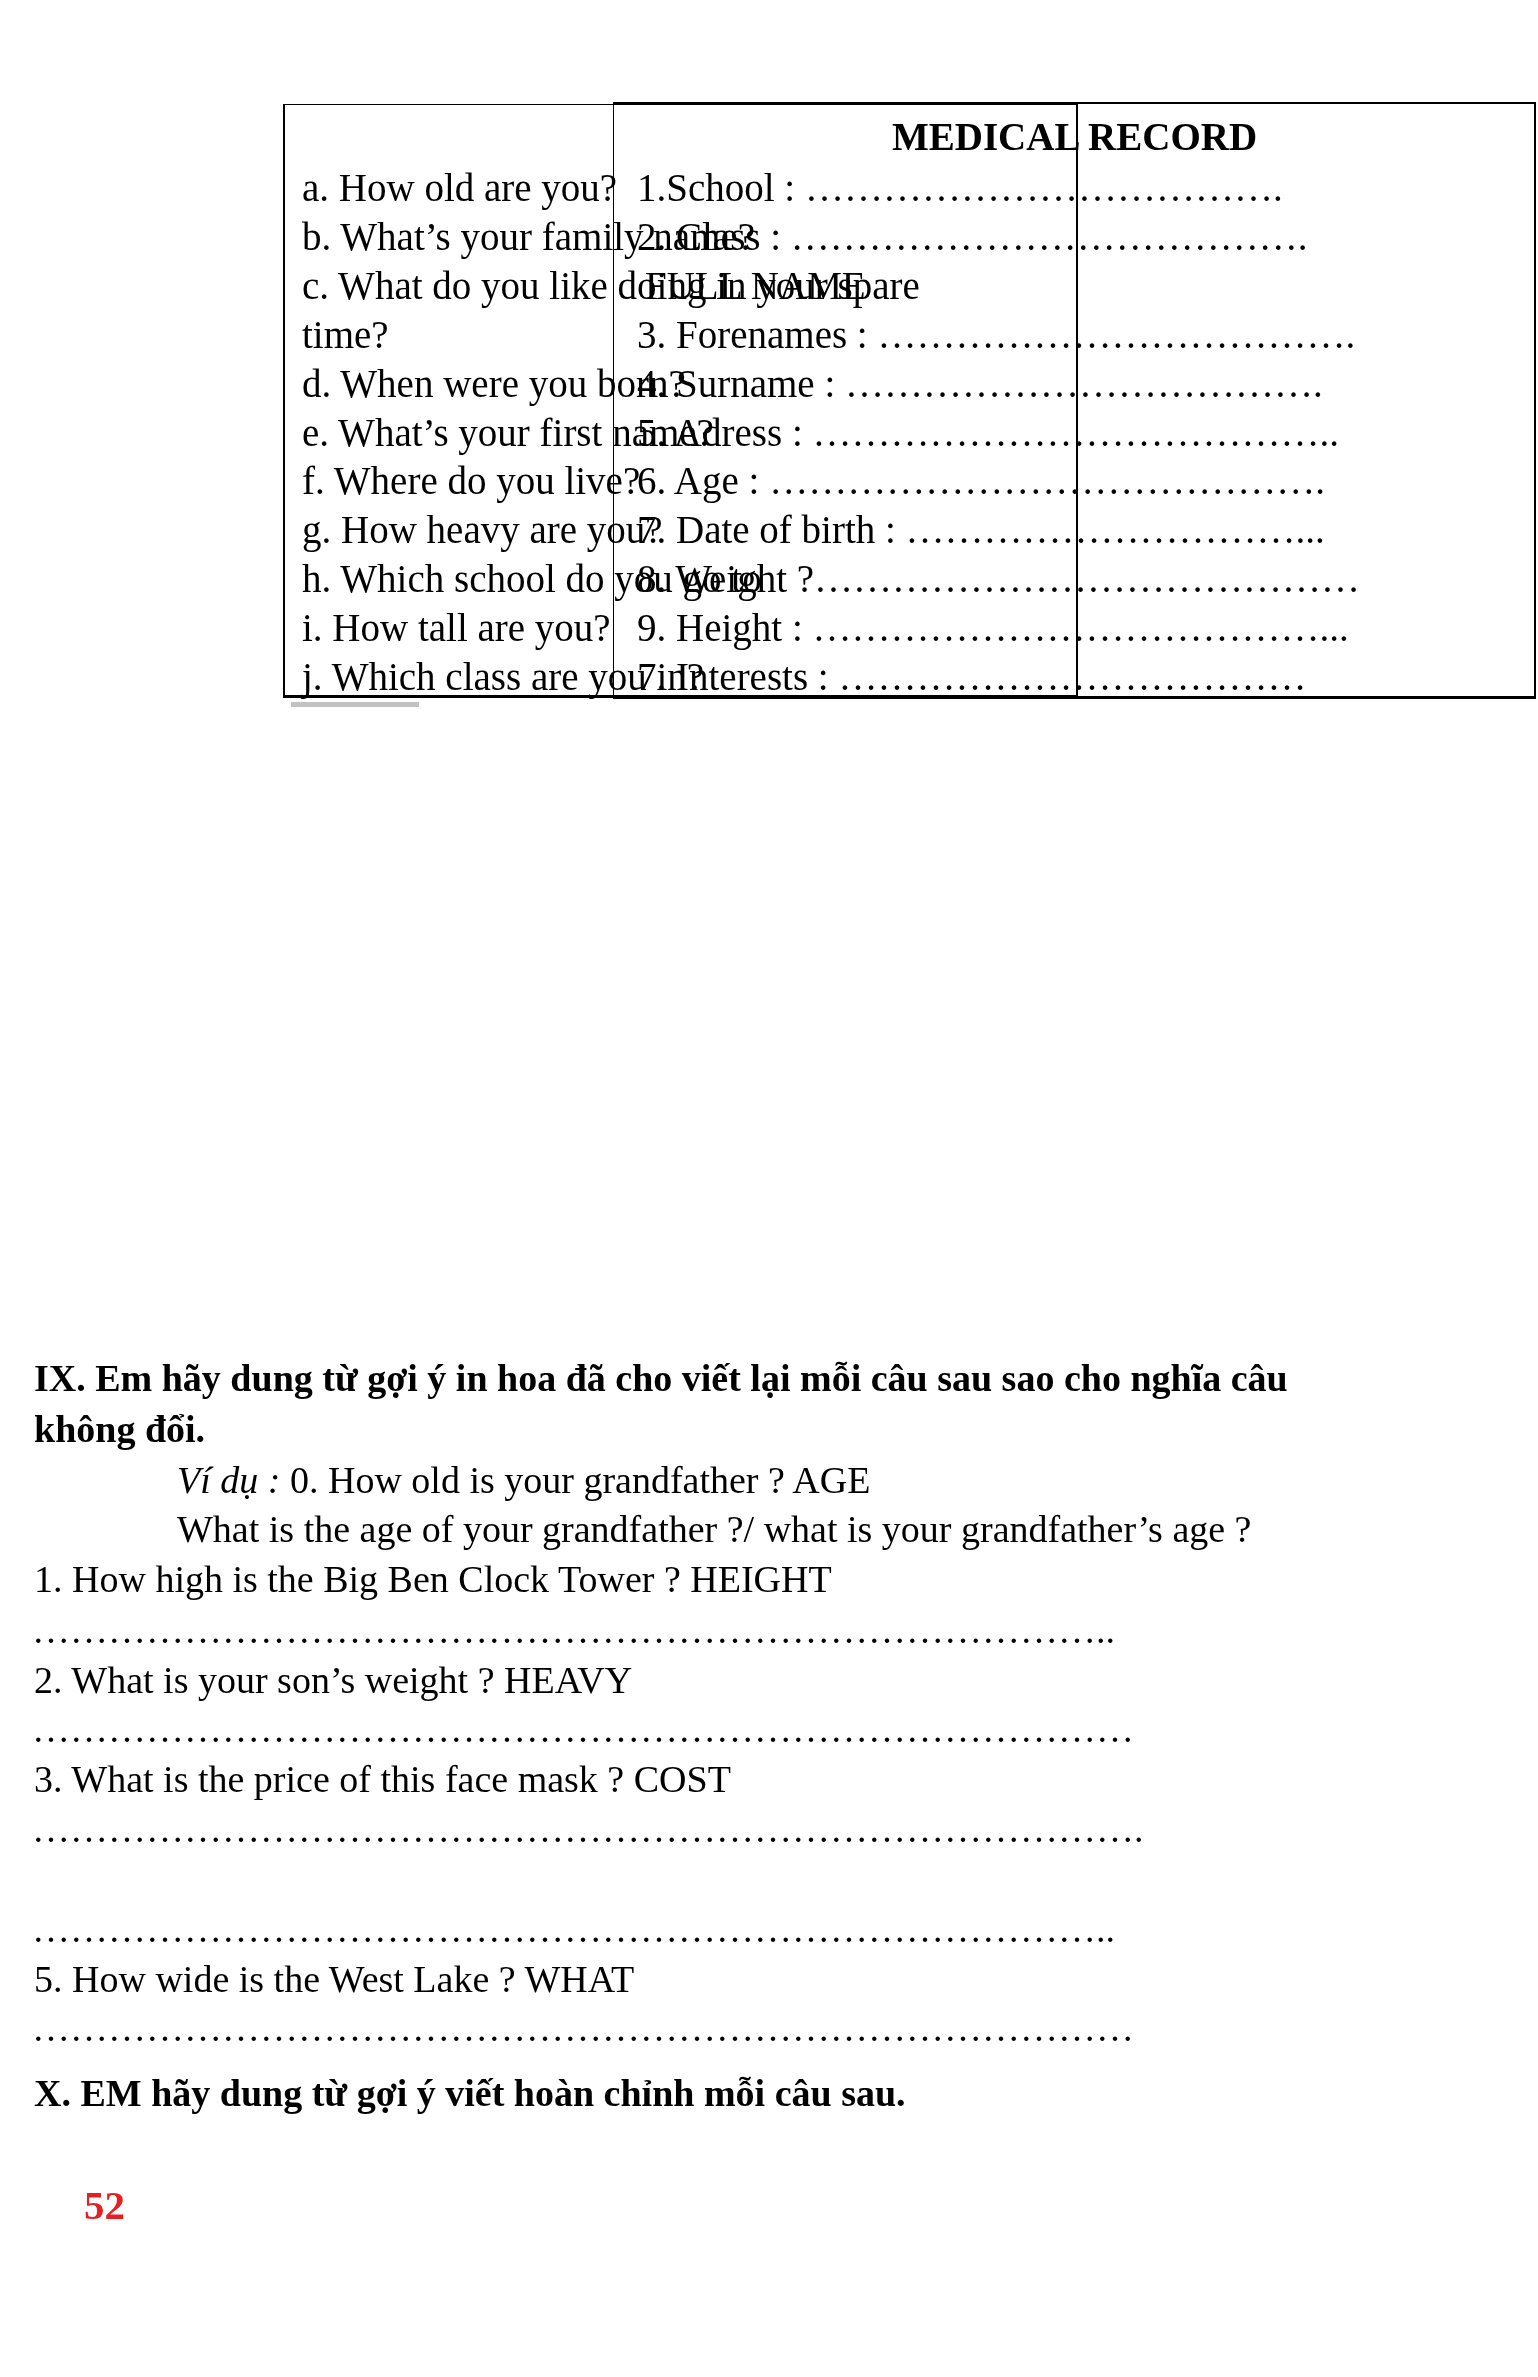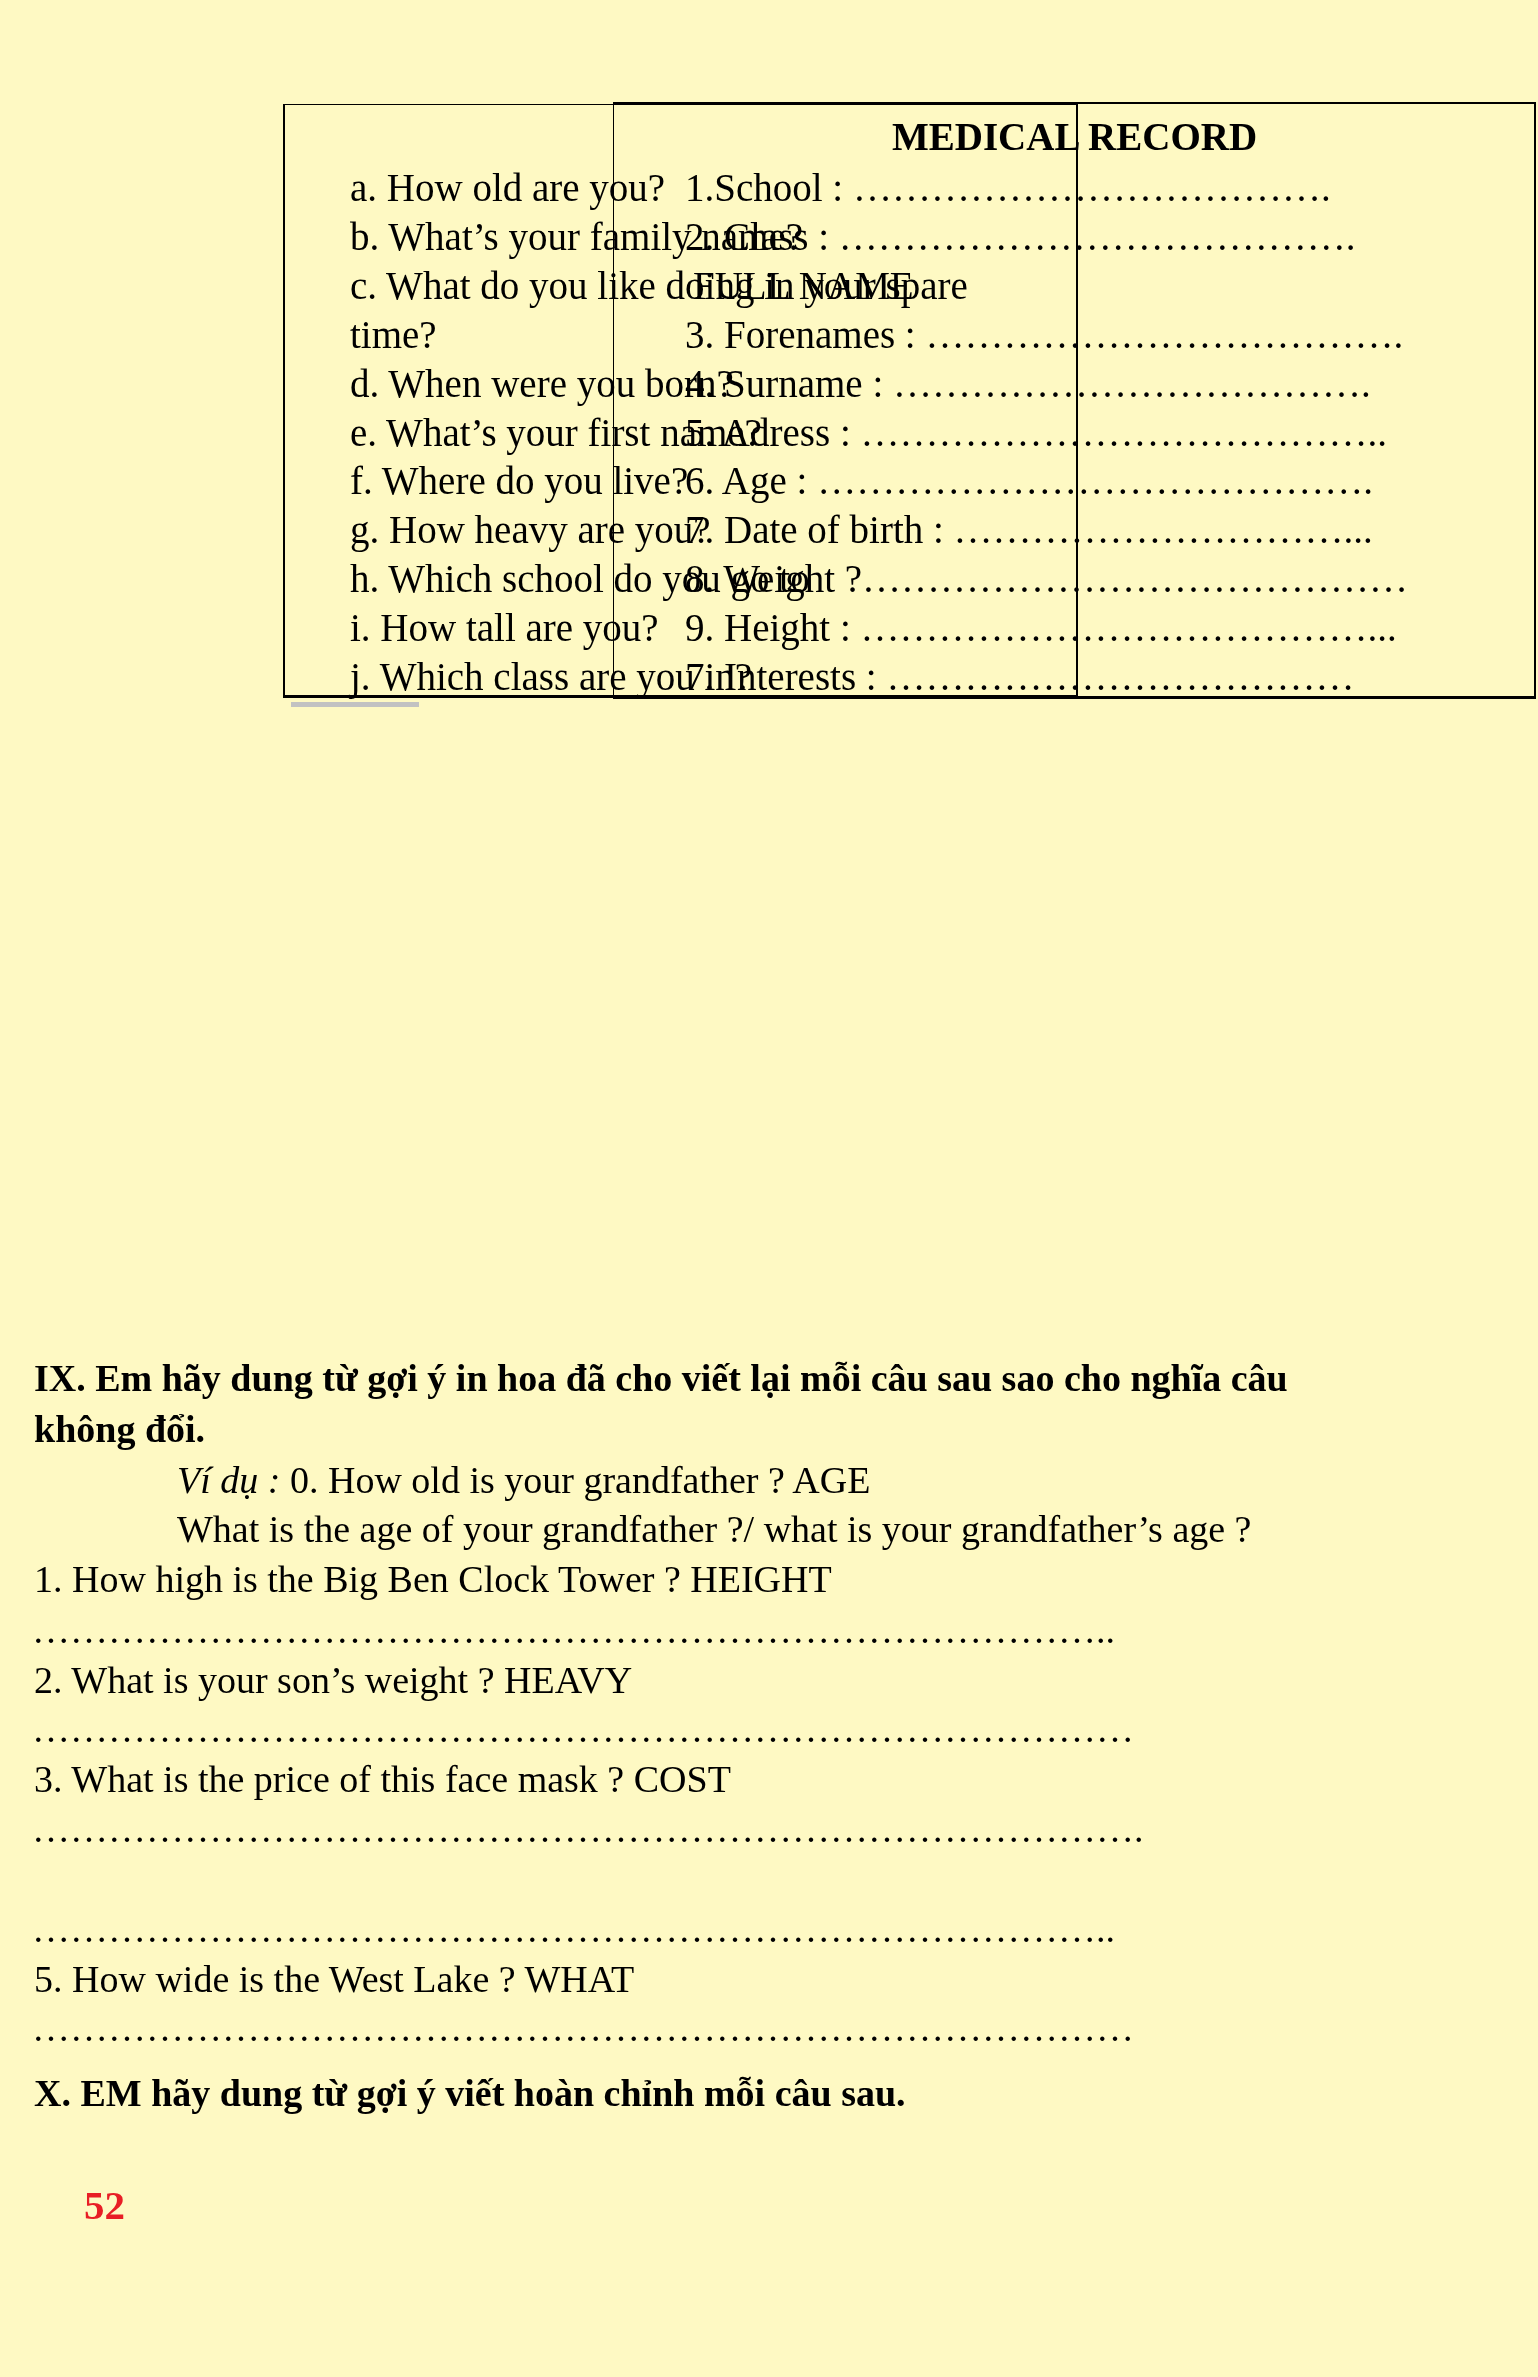--- a/index.html
+++ b/index.html
@@ -1,27 +1,27 @@
 <!DOCTYPE html>
 <html style="font-size:12px"><head>
 <meta charset="utf-8">
 <style>
   html,body{margin:0;padding:0;background:#888;}
   .page{
     position:relative;
     width:1539px;height:2377px;
-    background:#fef9c3;
+    background:#ffffff;
     font-family:"Liberation Serif","DejaVu Serif",serif;
     color:#000;
     overflow:hidden;
   }
   .t{position:absolute;white-space:pre;line-height:1.2;}
   .b{font-weight:bold;}
   .i{font-style:italic;}
-  .tbl-font{font-size:39px;margin-left:48px;}
+  .tbl-font{font-size:39px;}
   .body-font{font-size:38px;}
   .box{position:absolute;box-sizing:border-box;background:transparent;}
   .q-box{
     left:283px;top:104px;width:795px;height:594px;
     border-style:solid;border-color:#000;
     border-top-width:1.5px;border-left-width:2.3px;border-right-width:2.3px;border-bottom-width:3.8px;
   }
   .m-box{
     left:613px;top:102px;width:923px;height:597px;
     border-style:solid;border-color:#000;

